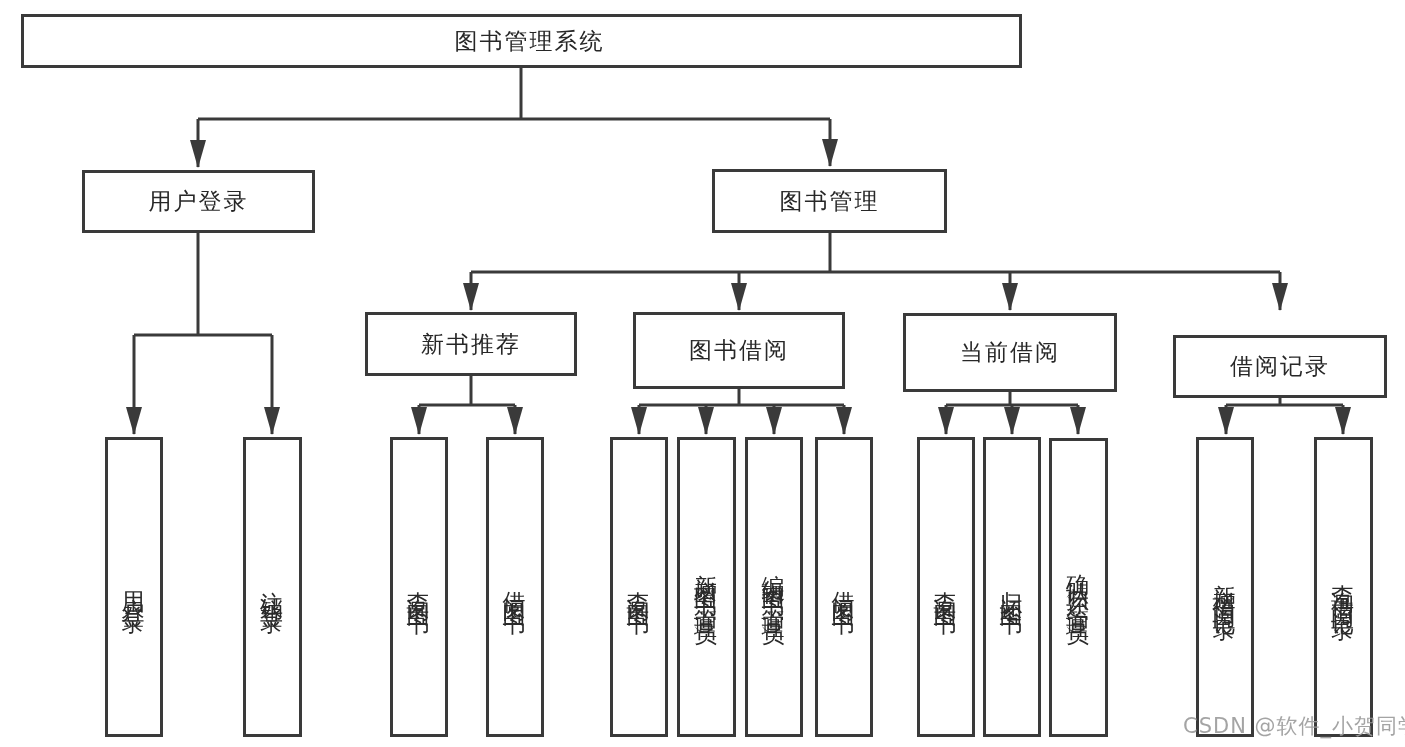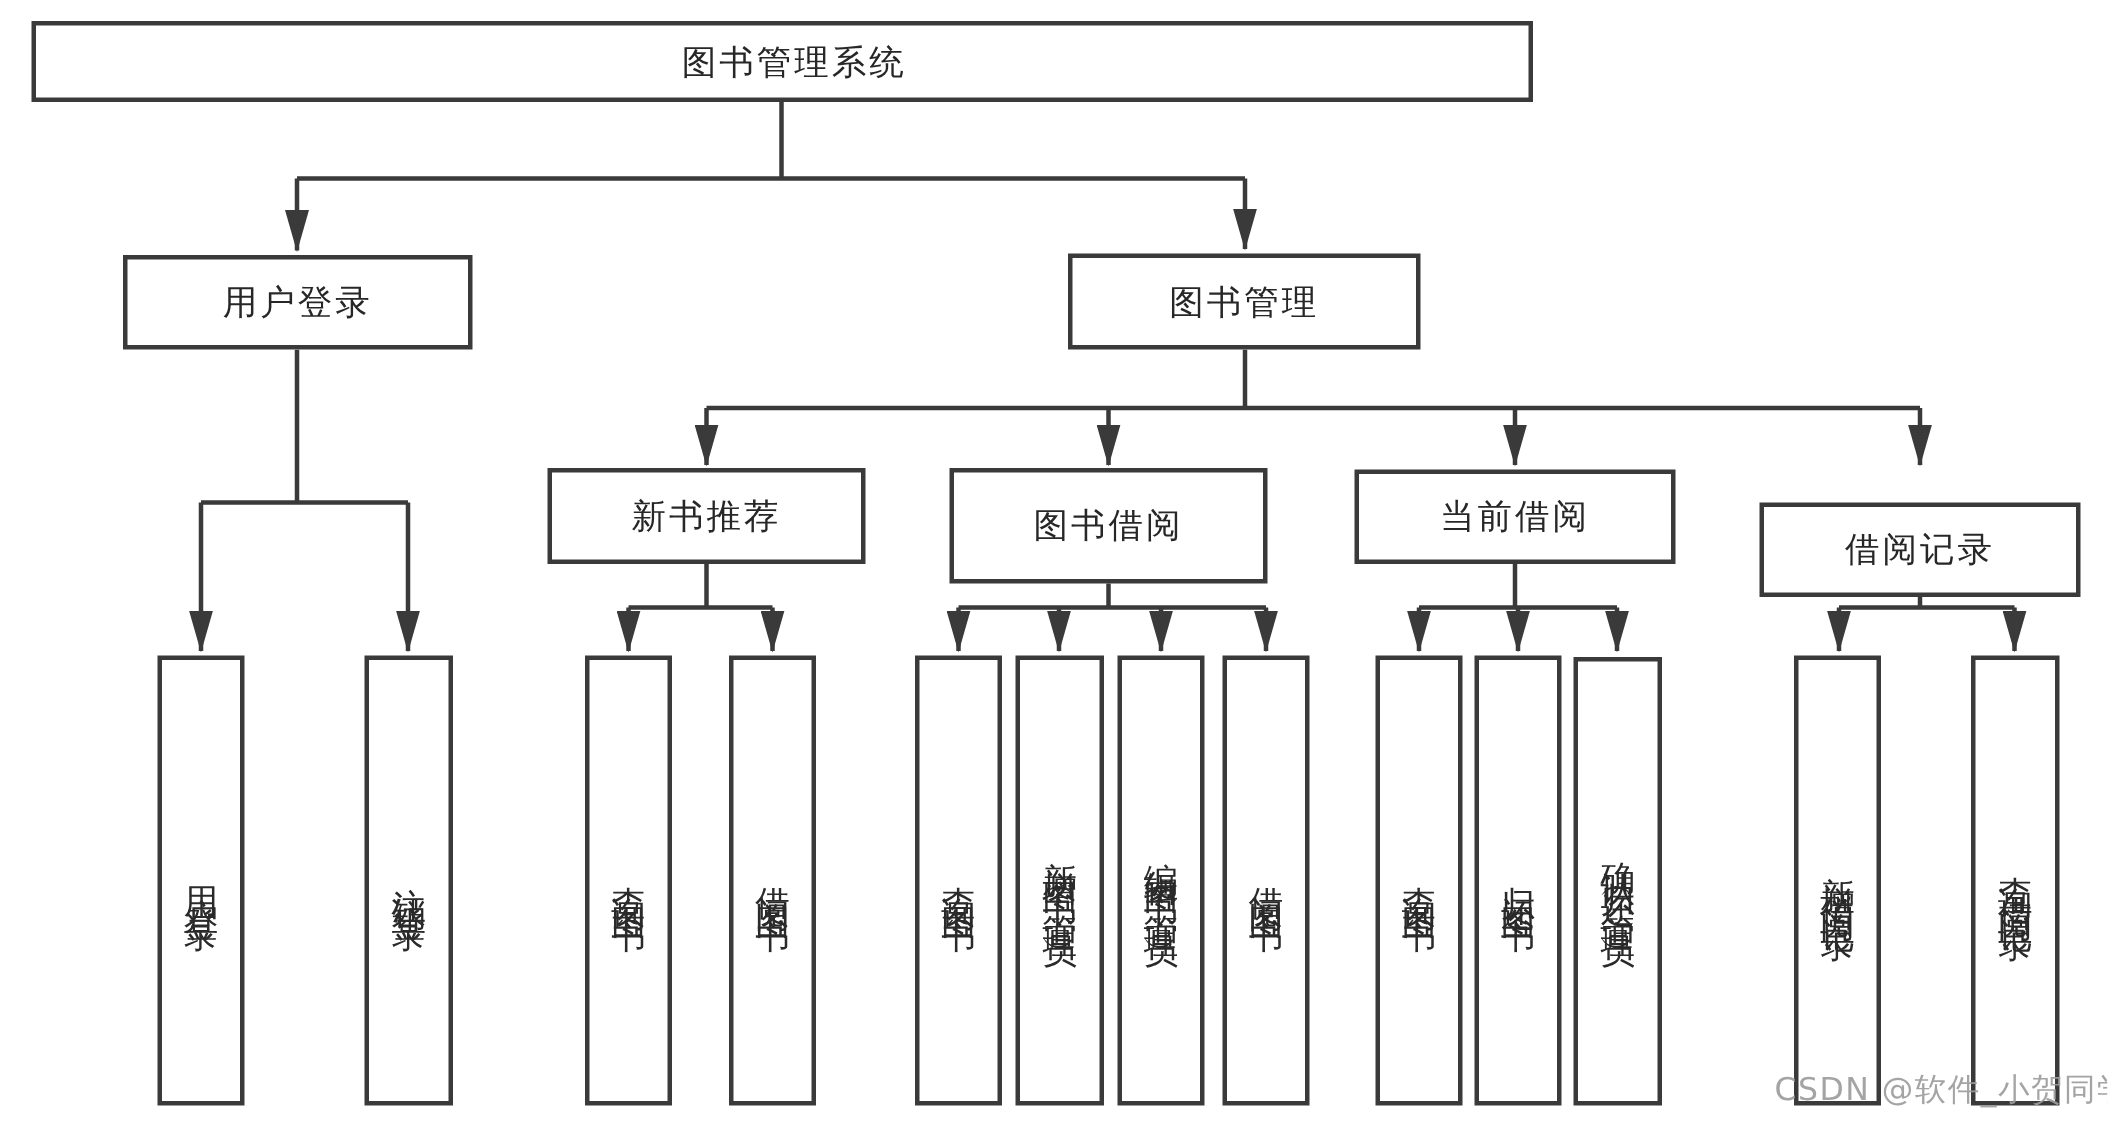--- a/index.html
+++ b/index.html
@@ -102,21 +102,21 @@
   <div class="node hbox" style="left:712px; top:169px; width:235px; height:64px;">
     <span>图书管理</span>
   </div>
 
   <div class="node hbox" style="left:365px; top:312px; width:212px; height:64px;">
     <span>新书推荐</span>
   </div>
   <div class="node hbox" style="left:633px; top:312px; width:212px; height:77px;">
     <span>图书借阅</span>
   </div>
-  <div class="node hbox" style="left:903px; top:313px; width:214px; height:63px;">
+  <div class="node hbox" style="left:903px; top:313px; width:214px; height:79px;">
     <span>当前借阅</span>
   </div>
   <div class="node hbox" style="left:1173px; top:313px; width:214px; height:63px;margin-top:22px;">
     <span>借阅记录</span>
   </div>
 
   <div class="node vbox" style="left:105px; top:437px; width:58px; height:300px;">
     <span class="vtext">用户登录</span>
   </div>
   <div class="node vbox" style="left:243px; top:437px; width:59px; height:300px;">

